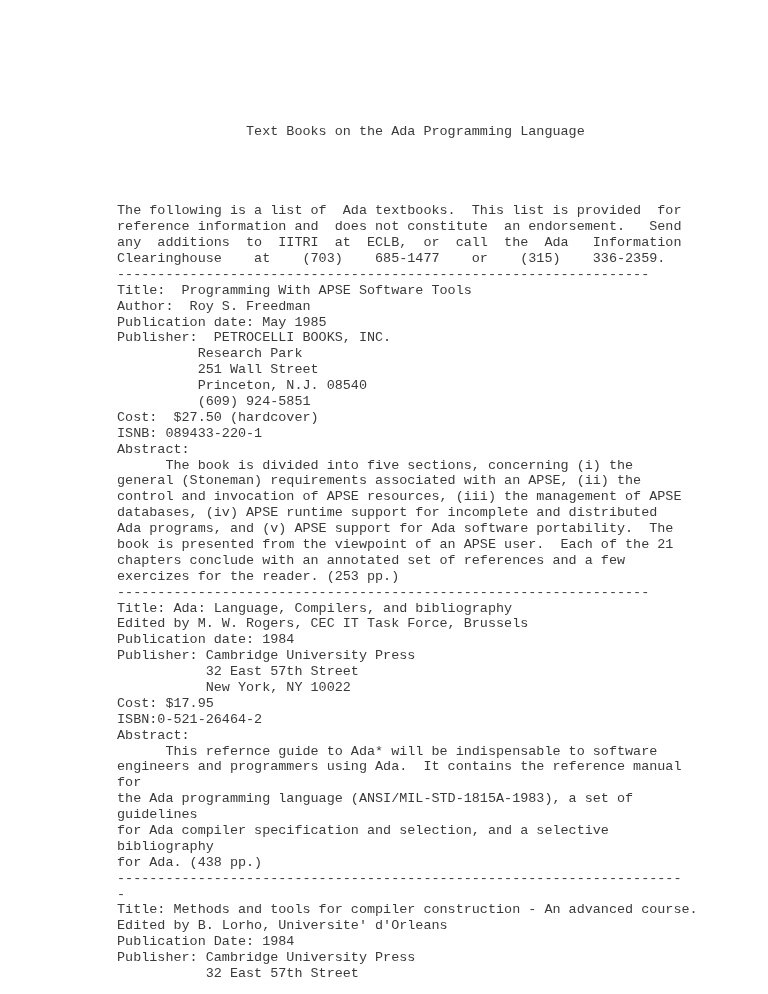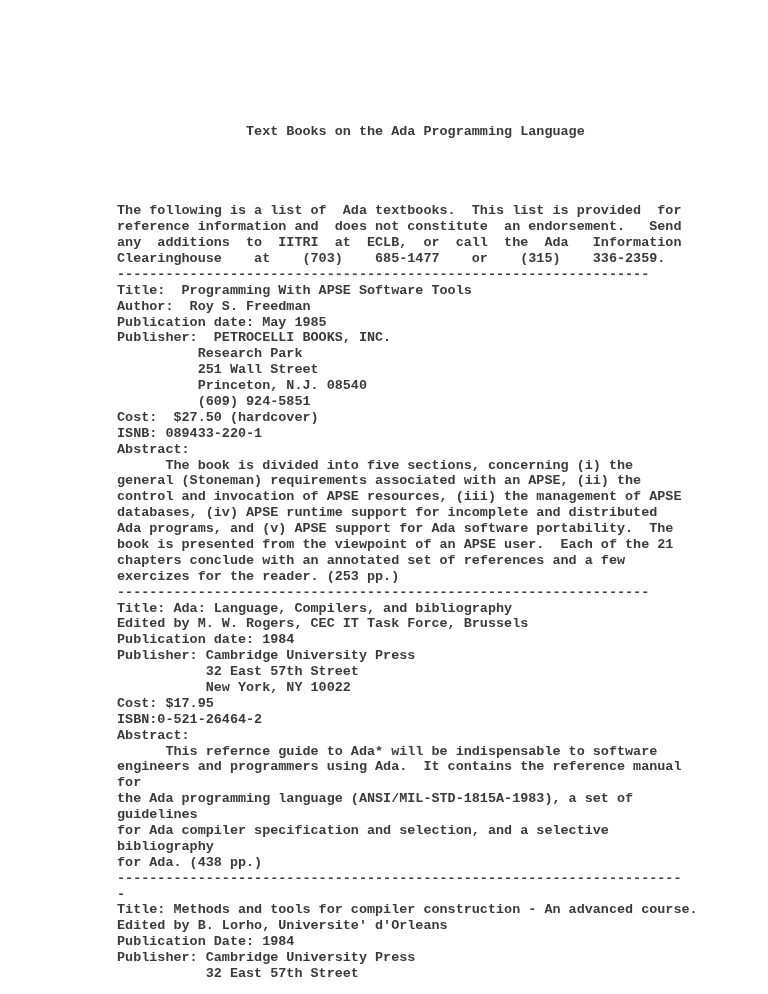--- a/index.html
+++ b/index.html
@@ -7,21 +7,21 @@
   .page {
     position: absolute;
     left: 117px;
     top: 92px;
     font-family: "Liberation Mono", "DejaVu Sans Mono", monospace;
     font-size: 13.45px;
     line-height: 15.9px;
     color: #3a3a3a;
     white-space: pre;
   }
-  .line { display: block; height: 15.9px; font-weight: bold; }
+  .line { display: block; height: 15.9px; }
 </style>
 </head>
 <body>
 
 <div class="page">
   <span class="line">                Text Books on the Ada Programming Language</span>
   <div id="lines"><span class="line"></span><span class="line"></span><span class="line">The following is a list of  Ada textbooks.  This list is provided  for</span><span class="line">reference information and  does not constitute  an endorsement.   Send</span><span class="line">any  additions  to  IITRI  at  ECLB,  or  call  the  Ada   Information</span><span class="line">Clearinghouse    at    (703)    685-1477    or    (315)    336-2359.</span><span class="line">------------------------------------------------------------------</span><span class="line">Title:  Programming With APSE Software Tools</span><span class="line">Author:  Roy S. Freedman</span><span class="line">Publication date: May 1985</span><span class="line">Publisher:  PETROCELLI BOOKS, INC.</span><span class="line">          Research Park</span><span class="line">          251 Wall Street</span><span class="line">          Princeton, N.J. 08540</span><span class="line">          (609) 924-5851</span><span class="line">Cost:  $27.50 (hardcover)</span><span class="line">ISNB: 089433-220-1</span><span class="line">Abstract:</span><span class="line">      The book is divided into five sections, concerning (i) the</span><span class="line">general (Stoneman) requirements associated with an APSE, (ii) the</span><span class="line">control and invocation of APSE resources, (iii) the management of APSE</span><span class="line">databases, (iv) APSE runtime support for incomplete and distributed</span><span class="line">Ada programs, and (v) APSE support for Ada software portability.  The</span><span class="line">book is presented from the viewpoint of an APSE user.  Each of the 21</span><span class="line">chapters conclude with an annotated set of references and a few</span><span class="line">exercizes for the reader. (253 pp.)</span><span class="line">------------------------------------------------------------------</span><span class="line">Title: Ada: Language, Compilers, and bibliography</span><span class="line">Edited by M. W. Rogers, CEC IT Task Force, Brussels</span><span class="line">Publication date: 1984</span><span class="line">Publisher: Cambridge University Press</span><span class="line">           32 East 57th Street</span><span class="line">           New York, NY 10022</span><span class="line">Cost: $17.95</span><span class="line">ISBN:0-521-26464-2</span><span class="line">Abstract:</span><span class="line">      This refernce guide to Ada* will be indispensable to software</span><span class="line">engineers and programmers using Ada.  It contains the reference manual</span><span class="line">for</span><span class="line">the Ada programming language (ANSI/MIL-STD-1815A-1983), a set of</span><span class="line">guidelines</span><span class="line">for Ada compiler specification and selection, and a selective</span><span class="line">bibliography</span><span class="line">for Ada. (438 pp.)</span><span class="line">----------------------------------------------------------------------</span><span class="line">-</span><span class="line">Title: Methods and tools for compiler construction - An advanced course.</span><span class="line">Edited by B. Lorho, Universite' d'Orleans</span><span class="line">Publication Date: 1984</span><span class="line">Publisher: Cambridge University Press</span><span class="line">           32 East 57th Street</span></div>
 </div>
 
 </body></html>

